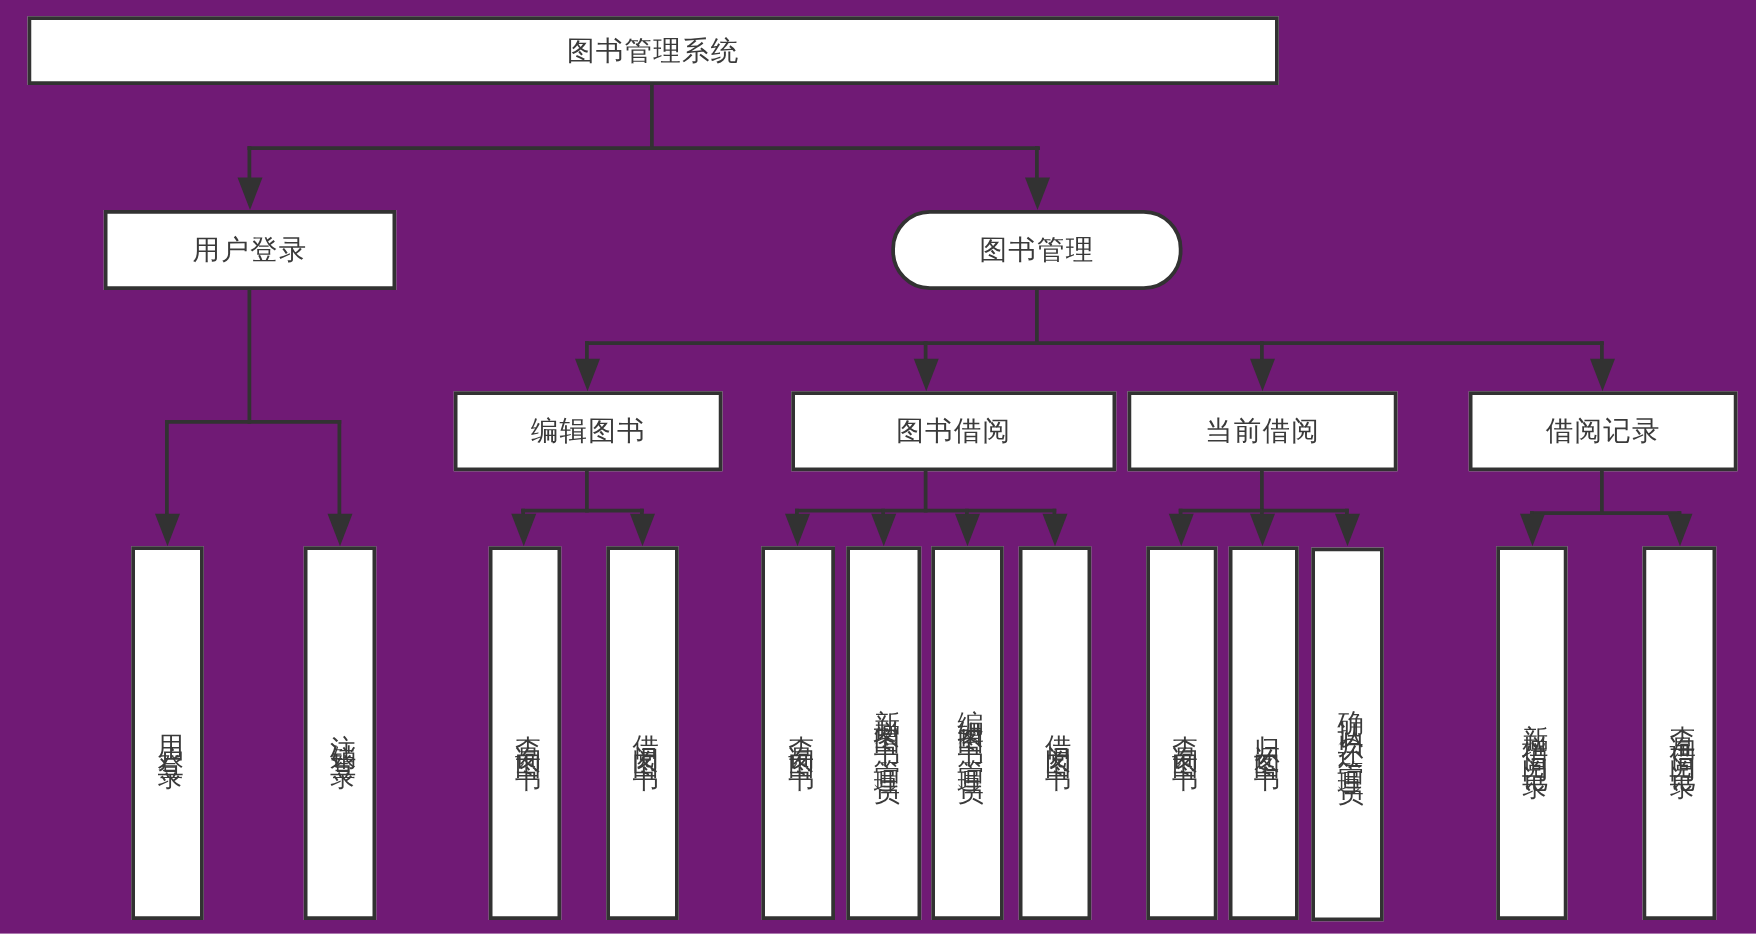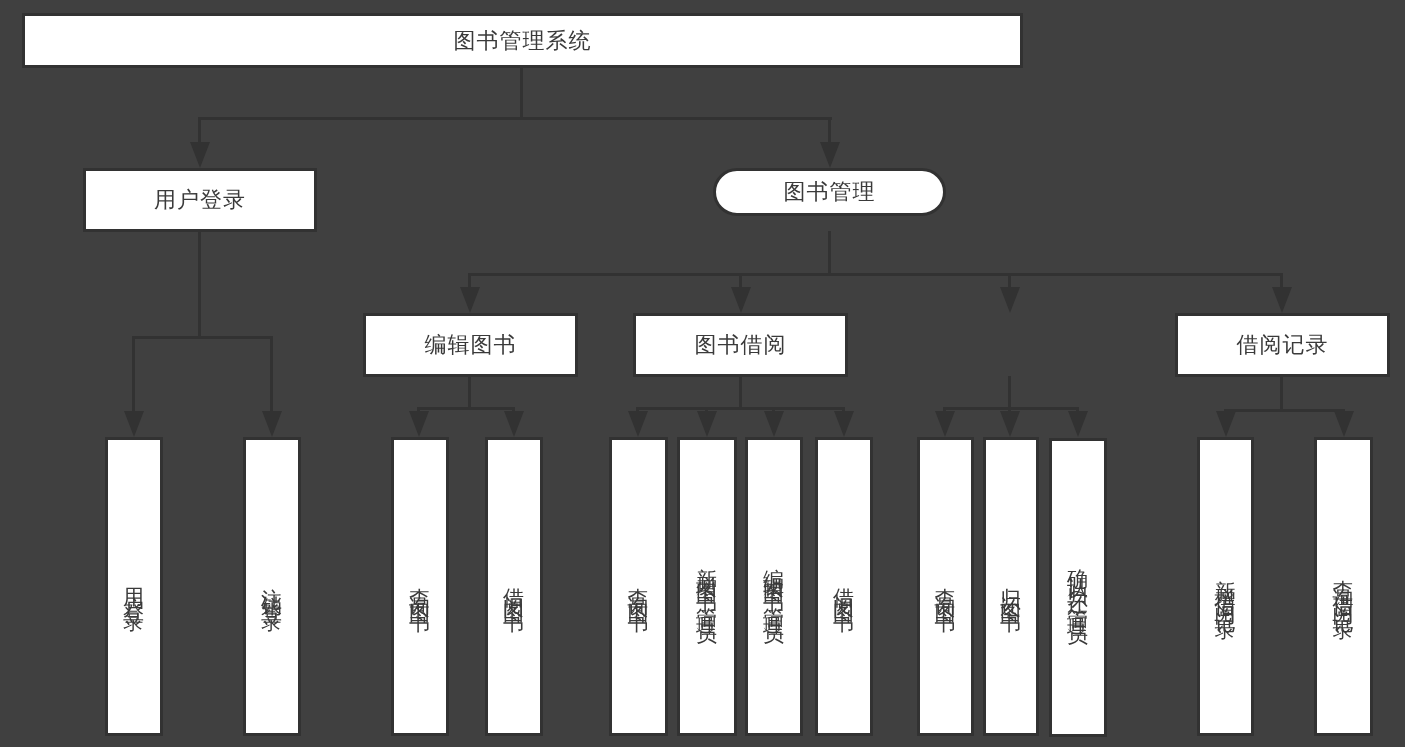--- a/index.html
+++ b/index.html
@@ -1,18 +1,18 @@
 <!DOCTYPE html>
 <html><head>
 <meta charset="utf-8">
 <style>
   html,body{margin:0;padding:0;background:#ffffff;}
   .canvas{
-    position:relative;width:1405px;height:747px;background:#404040;
-    font-family:Liberation Sans, sans-serif;overflow:hidden;
+    position:relative;width:1405px;height:747px;background:#701a75;
+    font-family:Liberation Mono, monospace;overflow:hidden;
   }
   .box{
     position:absolute;box-sizing:border-box;border:3px solid #323232;background:#ffffff;
     display:flex;align-items:center;justify-content:center;color:#3a3a3a;
   }
   .hbox{font-size:22px;letter-spacing:1px;}
   .vbox{font-size:21px;}
   .vbox .vtext{
     writing-mode:vertical-rl;text-orientation:mixed;letter-spacing:8px;
     line-height:1;white-space:nowrap;
@@ -41,21 +41,21 @@
   <div class="vline" style="left:520px;top:67px;height:53px;"></div>
   <div class="hline" style="left:198px;top:117px;width:634px;"></div>
   <div class="vline" style="left:198px;top:117px;height:28px;"></div>
   <div class="arrowhead" style="left:190px;top:142px;"></div>
   <div class="vline" style="left:828px;top:117px;height:28px;"></div>
   <div class="arrowhead" style="left:820px;top:142px;"></div>
 
   <div class="box hbox" style="left:83px;top:168px;width:234px;height:64px;">
     <span>用户登录</span>
   </div>
-  <div class="box hbox" style="left:713px;top:168px;width:233px;height:48px;border-radius:31px;">
+  <div class="box hbox" style="left:713px;top:168px;width:233px;height:64px;border-radius:31px;">
     <span>图书管理</span>
   </div>
 
   <div class="vline" style="left:198px;top:231px;height:108px;"></div>
   <div class="hline" style="left:132px;top:336px;width:141px;"></div>
   <div class="vline" style="left:132px;top:336px;height:78px;"></div>
   <div class="arrowhead" style="left:124px;top:411px;"></div>
   <div class="vline" style="left:270px;top:336px;height:78px;"></div>
   <div class="arrowhead" style="left:262px;top:411px;"></div>
 
@@ -66,22 +66,25 @@
   <div class="vline" style="left:739px;top:273px;height:18px;"></div>
   <div class="arrowhead" style="left:731px;top:287px;"></div>
   <div class="vline" style="left:1008px;top:273px;height:18px;"></div>
   <div class="arrowhead" style="left:1000px;top:287px;"></div>
   <div class="vline" style="left:1280px;top:273px;height:18px;"></div>
   <div class="arrowhead" style="left:1272px;top:287px;"></div>
 
   <div class="box hbox" style="left:363px;top:313px;width:215px;height:64px;">
     <span>编辑图书</span>
   </div>
-  <div class="box hbox" style="left:633px;top:313px;width:215px;height:64px;">
+  <div class="box hbox" style="left:633px;top:313px;width:260px;height:64px;">
     <span>图书借阅</span>
+  </div>
+  <div class="box hbox" style="left:902px;top:313px;width:216px;height:64px;">
+    <span>当前借阅</span>
   </div>
   <div class="box hbox" style="left:1175px;top:313px;width:215px;height:64px;">
     <span>借阅记录</span>
   </div>
 
   <div class="vline" style="left:468px;top:376px;height:34px;"></div>
   <div class="hline" style="left:417px;top:407px;width:98px;"></div>
   <div class="vline" style="left:417px;top:407px;height:10px;"></div>
   <div class="arrowhead" style="left:409px;top:411px;"></div>
   <div class="vline" style="left:512px;top:407px;height:10px;"></div>

